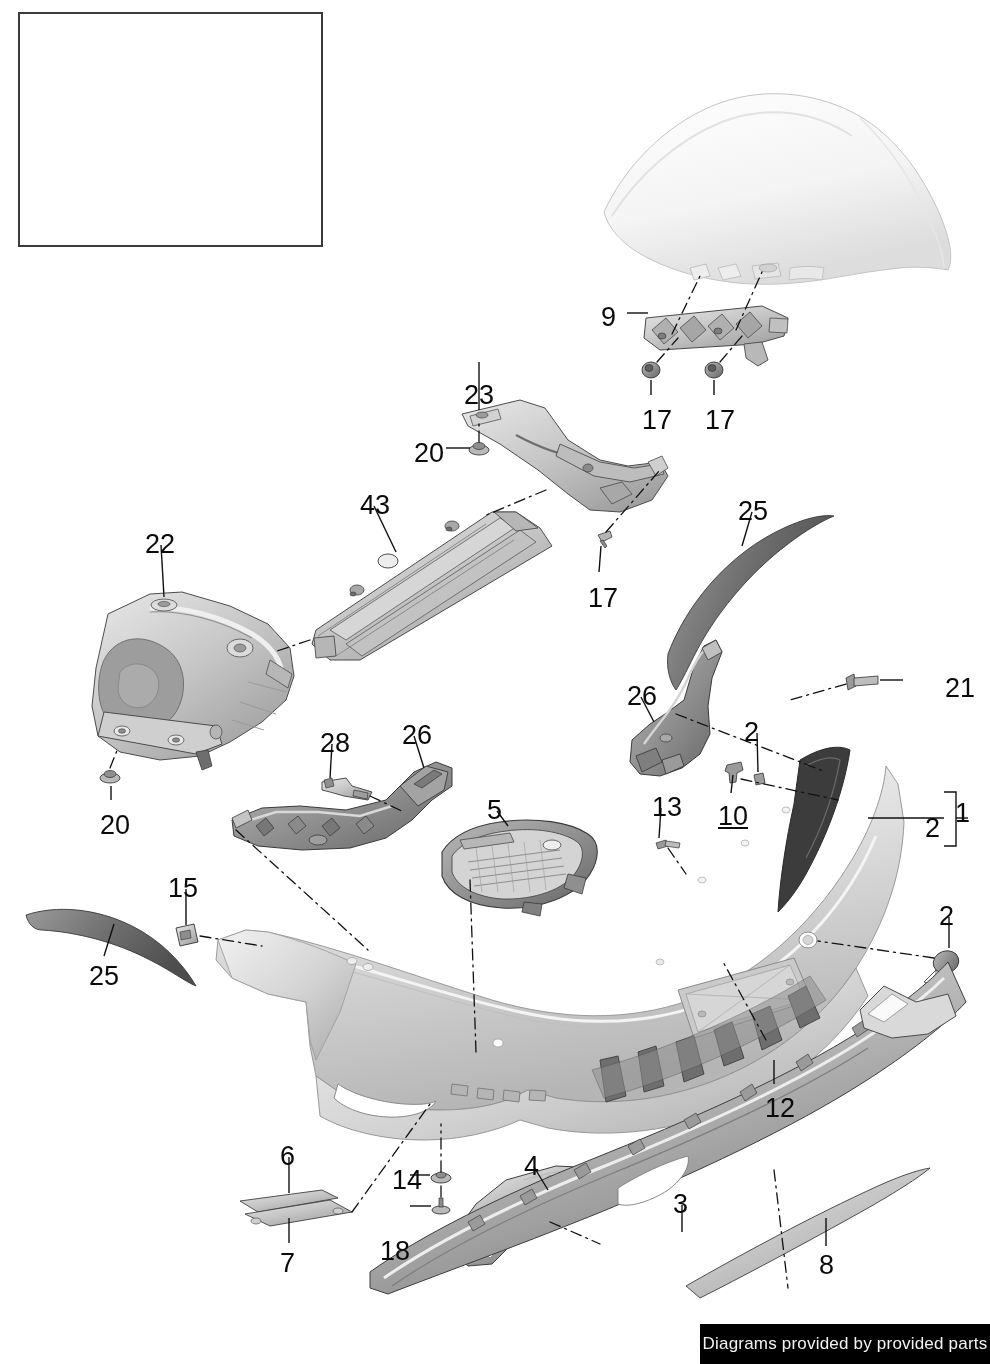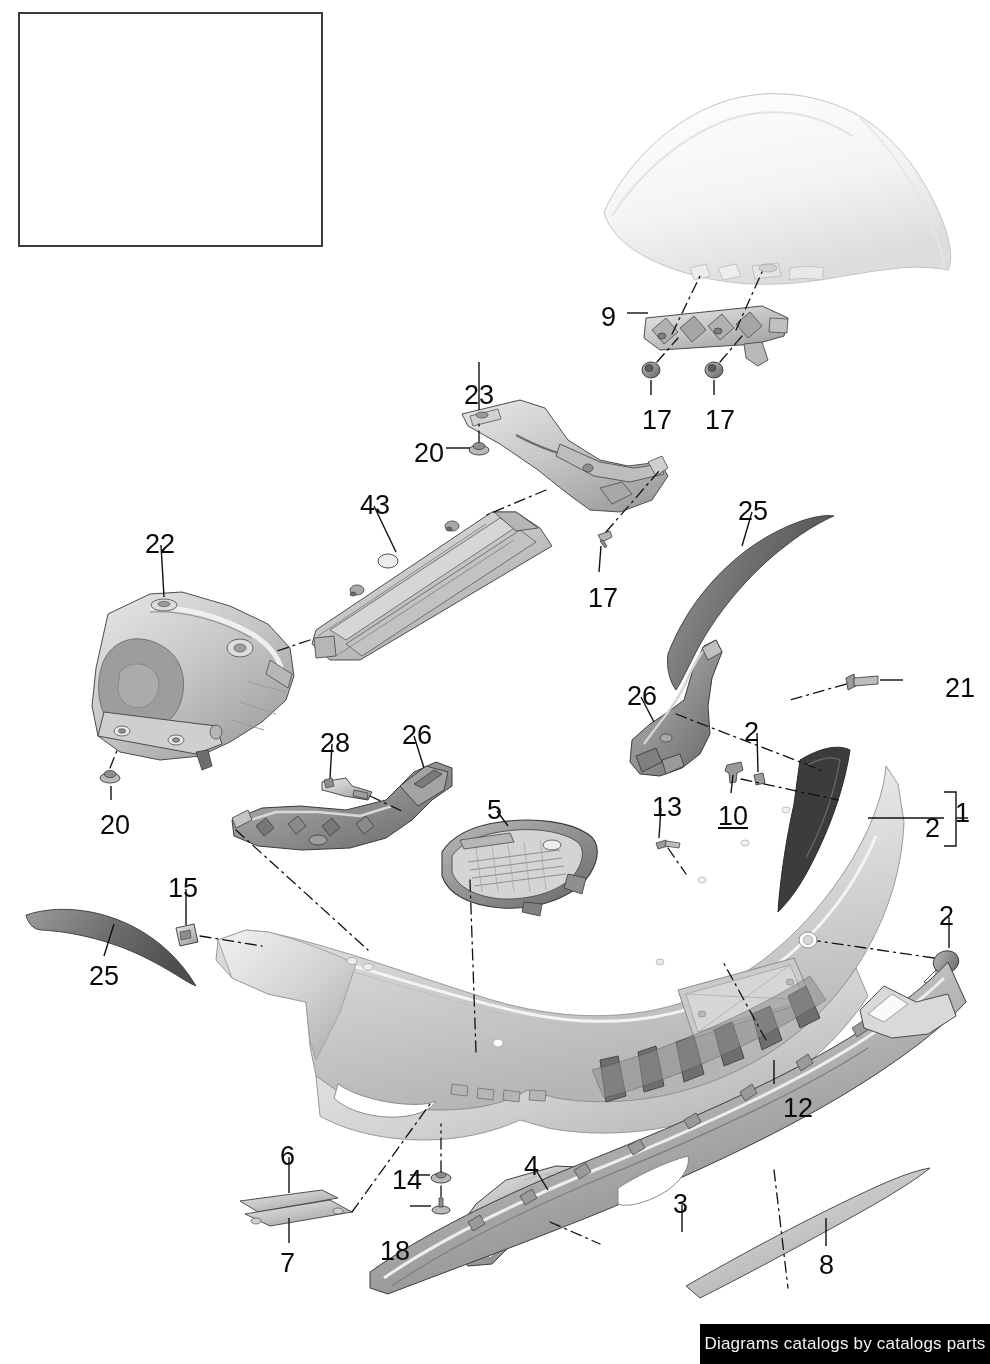--- a/index.html
+++ b/index.html
@@ -627,35 +627,35 @@
   <div class="callout" style="left:939px;top:903px;">2</div>
   <div class="callout" style="left:673px;top:1191px;">3</div>
   <div class="callout" style="left:524px;top:1153px;">4</div>
   <div class="callout" style="left:487px;top:797px;">5</div>
   <div class="callout" style="left:280px;top:1143px;">6</div>
   <div class="callout" style="left:280px;top:1250px;">7</div>
   <div class="callout" style="left:819px;top:1252px;">8</div>
   <div class="callout" style="left:601px;top:304px;">9</div>
   <div class="callout" style="left:718px;top:803px;text-decoration:underline;">10</div>
   <div class="callout" style="left:744px;top:719px;">2</div>
-  <div class="callout" style="left:765px;top:1095px;margin-left:18px;">12</div>
+  <div class="callout" style="left:765px;top:1095px;">12</div>
   <div class="callout" style="left:652px;top:794px;">13</div>
   <div class="callout" style="left:380px;top:1167px;margin-left:12px;">14</div>
   <div class="callout" style="left:168px;top:875px;">15</div>
   <div class="callout" style="left:588px;top:585px;">17</div>
   <div class="callout" style="left:642px;top:407px;">17</div>
   <div class="callout" style="left:705px;top:407px;">17</div>
   <div class="callout" style="left:380px;top:1198px;margin-top:40px;">18</div>
   <div class="callout" style="left:414px;top:440px;">20</div>
   <div class="callout" style="left:100px;top:812px;">20</div>
   <div class="callout" style="left:908px;top:675px;margin-left:37px;">21</div>
   <div class="callout" style="left:145px;top:531px;">22</div>
   <div class="callout" style="left:464px;top:348px;margin-top:34px;">23</div>
   <div class="callout" style="left:360px;top:492px;">43</div>
   <div class="callout" style="left:738px;top:498px;">25</div>
   <div class="callout" style="left:89px;top:963px;">25</div>
   <div class="callout" style="left:627px;top:683px;">26</div>
   <div class="callout" style="left:402px;top:722px;">26</div>
   <div class="callout" style="left:320px;top:730px;">28</div>
 
-  <div id="watermark">Diagrams catalogs by catalogs parts</div>
+  <div id="watermark">Diagrams provided by provided parts</div>
 
 </div>
 
 </body></html>

